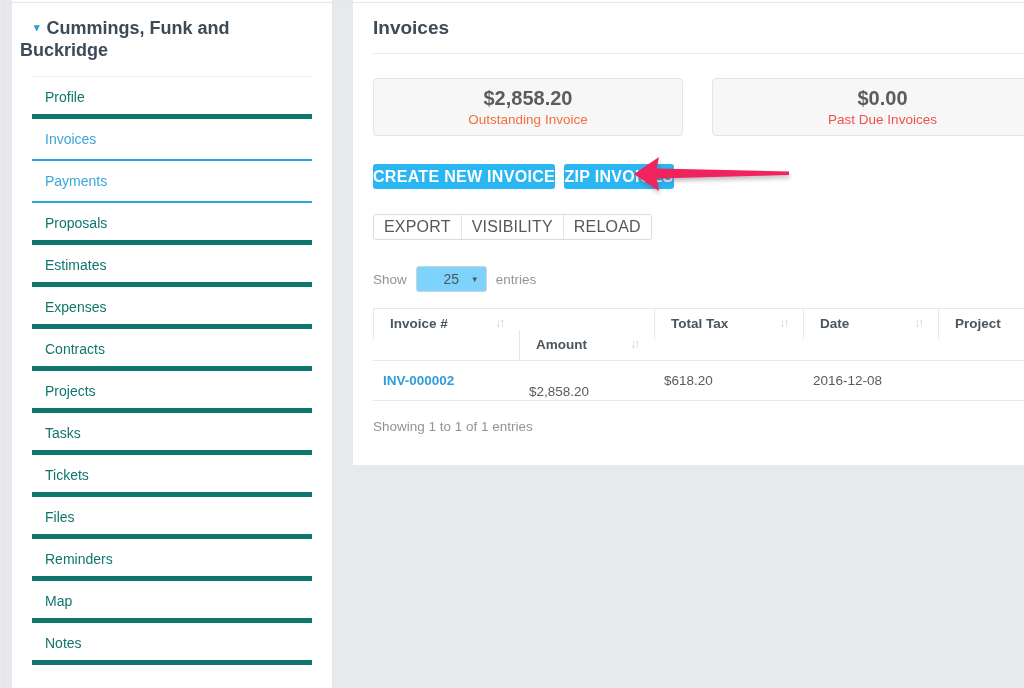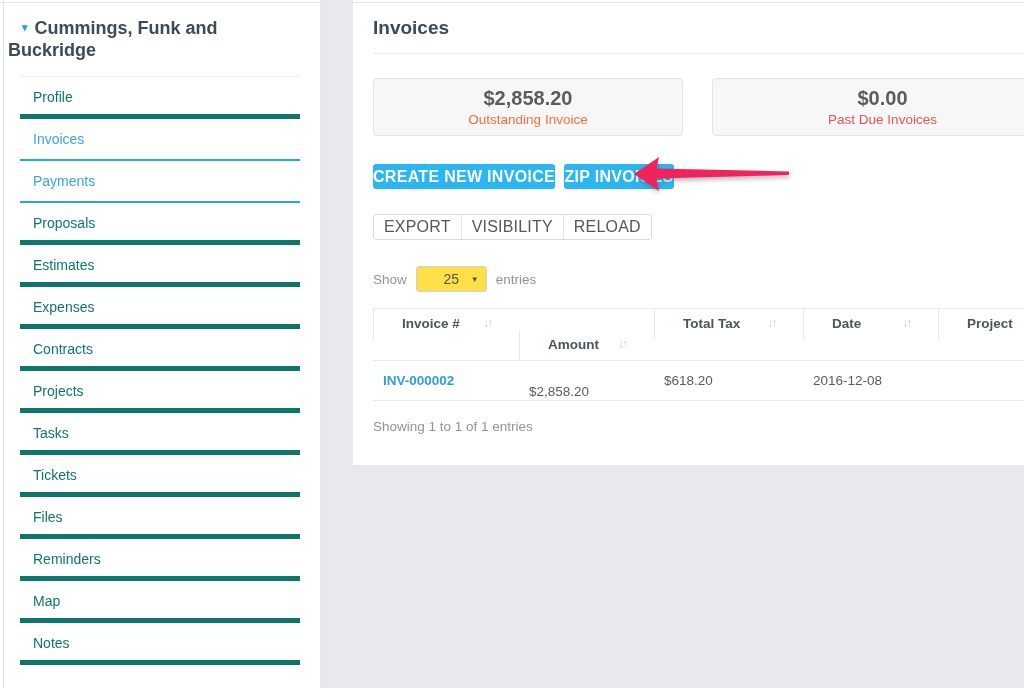--- a/index.html
+++ b/index.html
@@ -7,21 +7,21 @@
   body { font-family:"Liberation Sans", sans-serif; }
 
   #app { position:relative; width:1024px; height:688px; overflow:hidden;
          background:var(--page-bg,#e7e9ec); }
 
   
   .edge-top  { position:absolute; left:0; top:2px; width:100%; height:1px; background:#e4e6e8; z-index:9; }
   .edge-left { position:absolute; left:3px; top:0; width:1px; height:100%; background:#e2e4e6; z-index:9; }
 
   
-  .sidebar { position:absolute; left:0; top:0; width:321px; height:688px;
+  .sidebar { position:absolute; left:12px; top:0; width:321px; height:688px;
              background:#fff; border-right:1px solid #e3e5e7; }
   .company { padding:16px 72px 0 8px; font-size:18px; font-weight:bold;
              color:#3d4a57; line-height:22px; }
   .company .caret-icon { display:inline-block; color:var(--link-blue,#2d9fd8);
              font-size:11px; margin:0 7px 0 14px; vertical-align:3px; }
   .company .caret-icon::before { content:"▾"; }
   .menu { margin:15px 20px 0 20px; border-top:1px solid #edeef0; }
   .menu-item { height:42px; line-height:41px; padding-left:13px; font-size:14px;
                color:#0f766e; border-bottom:5px solid #0f766e; cursor:pointer; }
   .menu-item.active { color:#39a6dc; border-bottom:2px solid var(--active-tab-blue,#29a8e0); }
@@ -56,30 +56,30 @@
   .toolbar { display:inline-flex; margin-top:25px; border:1px solid #d9dbdd;
              border-radius:3px; overflow:hidden; }
   .toolbar-btn { height:24px; line-height:24px; padding:0 10px; background:#fff;
                  font-size:16px; color:#54585c; letter-spacing:0.2px; cursor:pointer;
                  border:none; border-left:1px solid #e3e5e7; }
   .toolbar-btn:first-child { border-left:none; }
 
   .length-row { display:flex; align-items:center; margin-top:26px; height:26px;
                 font-size:13.5px; color:#8e959a; }
   .entries-select { position:relative; width:71px; height:26px; margin:0 9px;
-                    border:1px solid #cfd3d5; border-radius:3px; background:#fde047;
+                    border:1px solid #cfd3d5; border-radius:3px; background:#7dd3fc;
                     display:flex; align-items:center; justify-content:center;
                     font-size:14px; color:#4e5358; cursor:pointer; }
   .entries-select .select-caret-icon { position:absolute; right:7px; top:8px;
                     font-size:8px; color:#4e5358; }
   .entries-select .select-caret-icon::before { content:"▼"; }
 
   .table { margin-top:16px; width:745px; }
   .thead { display:flex; border-top:1px solid #e7e8ea; border-bottom:1px solid #e7e8ea; }
-  .th { height:30px; line-height:29px; padding:0 28px; font-size:13.5px; font-weight:bold;
+  .th { height:30px; line-height:29px; padding:0 16px; font-size:13.5px; font-weight:bold;
         color:#4b555d; border-left:1px solid #e7e8ea; cursor:pointer; }
   .sort-icon { float:right; color:#cbd0d3; font-size:12px; letter-spacing:-2px;
                font-weight:normal; }
   .sort-icon::before { content:"↓↑"; }
   .trow { display:flex; height:40px; align-items:center; border-bottom:1px solid #e7e8ea; }
   .td { padding:0 10px; font-size:13.5px; color:#565c61; }
   .th:nth-of-type(1), .td:nth-of-type(1) { width:146px; }
   .th:nth-of-type(2), .td:nth-of-type(2) { width:135px;margin-top:21px; }
   .th:nth-of-type(3), .td:nth-of-type(3) { width:149px; }
   .th:nth-of-type(4), .td:nth-of-type(4) { width:135px; }

